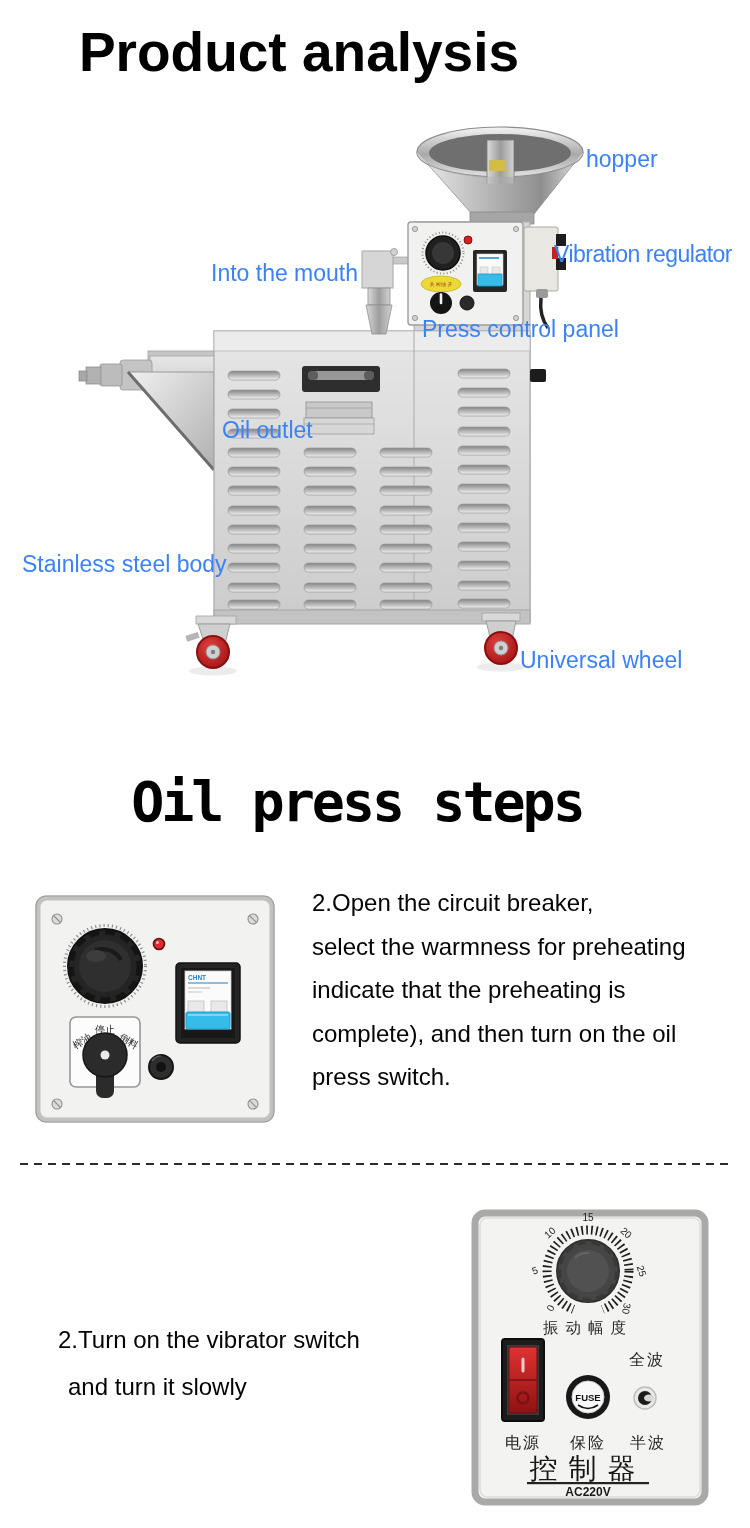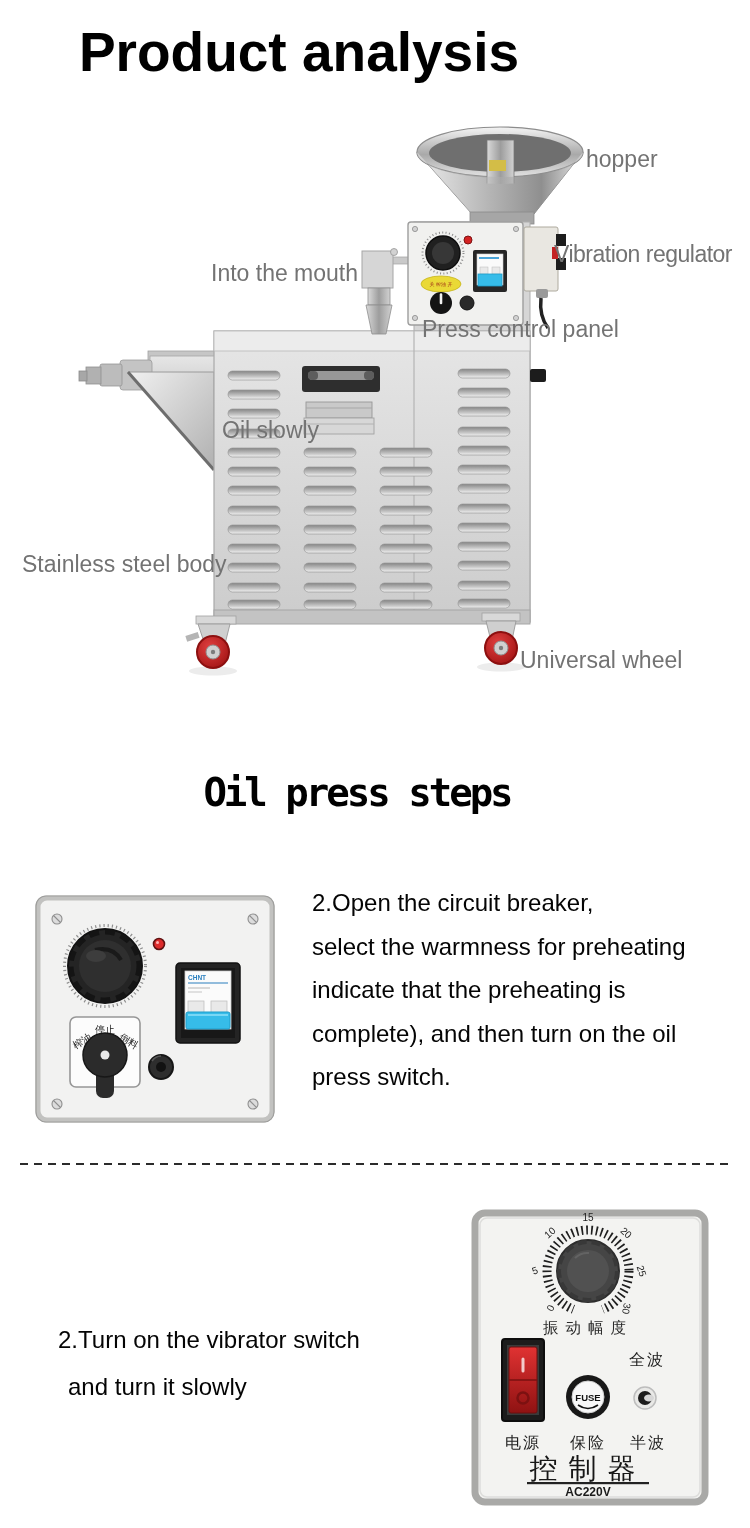--- a/index.html
+++ b/index.html
@@ -2,22 +2,22 @@
 <html><head>
 <meta charset="utf-8">
 <style>
   html,body{margin:0;padding:0;background:#ffffff;}
   body{width:750px;height:1528px;position:relative;overflow:hidden;
        font-family:"Liberation Sans",sans-serif;color:#000;}
   .abs{position:absolute;}
   .h1{width:598px;text-align:center;top:20px;left:0;
       font-size:55px;font-weight:700;letter-spacing:0px;}
   .h2{width:714px;text-align:center;top:770px;left:0;
-      font-family:"DejaVu Sans Mono",monospace;font-size:39px;font-weight:700;letter-spacing:-3px;}
-  .mlabel{font-size:23px;font-weight:400;color:#737373;white-space:nowrap;z-index:5;}
+      font-family:"DejaVu Sans Mono",monospace;font-size:55px;font-weight:700;letter-spacing:-3px;}
+  .mlabel{font-size:23px;font-weight:400;color:#3b82f6;white-space:nowrap;z-index:5;}
   .step1{left:312px;top:881px;font-size:24px;line-height:43.5px;color:#040404;}
   .step2line{font-size:24px;color:#040404;white-space:nowrap;text-align:center;}
   .divider{left:20px;top:1163px;width:712px;height:2px;
            background:repeating-linear-gradient(90deg,#2b2b2b 0 8px,transparent 8px 14px);}
   svg{position:absolute;display:block;}
   svg text{font-family:"Liberation Sans",sans-serif;}
 </style>
 </head>
 <body>
 
@@ -221,21 +221,21 @@
     <circle cx="501" cy="648" r="16" fill="url(#gWheel)" stroke="#8c0f0f" stroke-width="2"></circle>
     <circle cx="501" cy="648" r="7" fill="#d0d0d0" stroke="#8f8f8f" stroke-width="1"></circle>
     <circle cx="501" cy="648" r="2.2" fill="#7c7c7c"></circle>
   </g>
 </svg>
 
 <div class="abs mlabel" style="left:586px;top:146px">hopper</div>
 <div class="abs mlabel" style="left:554px;top:241px;letter-spacing:-0.5px">Vibration regulator</div>
 <div class="abs mlabel" style="left:211px;top:260px">Into the mouth</div>
 <div class="abs mlabel" style="left:422px;top:316px">Press control panel</div>
-<div class="abs mlabel" style="left:222px;top:417px">Oil slowly</div>
+<div class="abs mlabel" style="left:222px;top:417px">Oil outlet</div>
 <div class="abs mlabel" style="left:22px;top:551px">Stainless steel body</div>
 <div class="abs mlabel" style="left:520px;top:647px">Universal wheel</div>
 
 <div class="abs h2">Oil press steps</div>
 
 <svg class="abs" style="left:28px;top:888px" width="256" height="244" viewBox="28 888 256 244">
   <rect x="38" y="898" width="234" height="222" rx="9" fill="#f2f2f1" stroke="#c2c2c0" stroke-width="5"></rect>
   <rect x="36" y="896" width="238" height="226" rx="10" fill="none" stroke="#9e9e9c" stroke-width="1.2"></rect>
   <g stroke="#8f8f8f" stroke-width="1.1" fill="#dcdcdc">
     <circle cx="57" cy="919" r="5"></circle>

